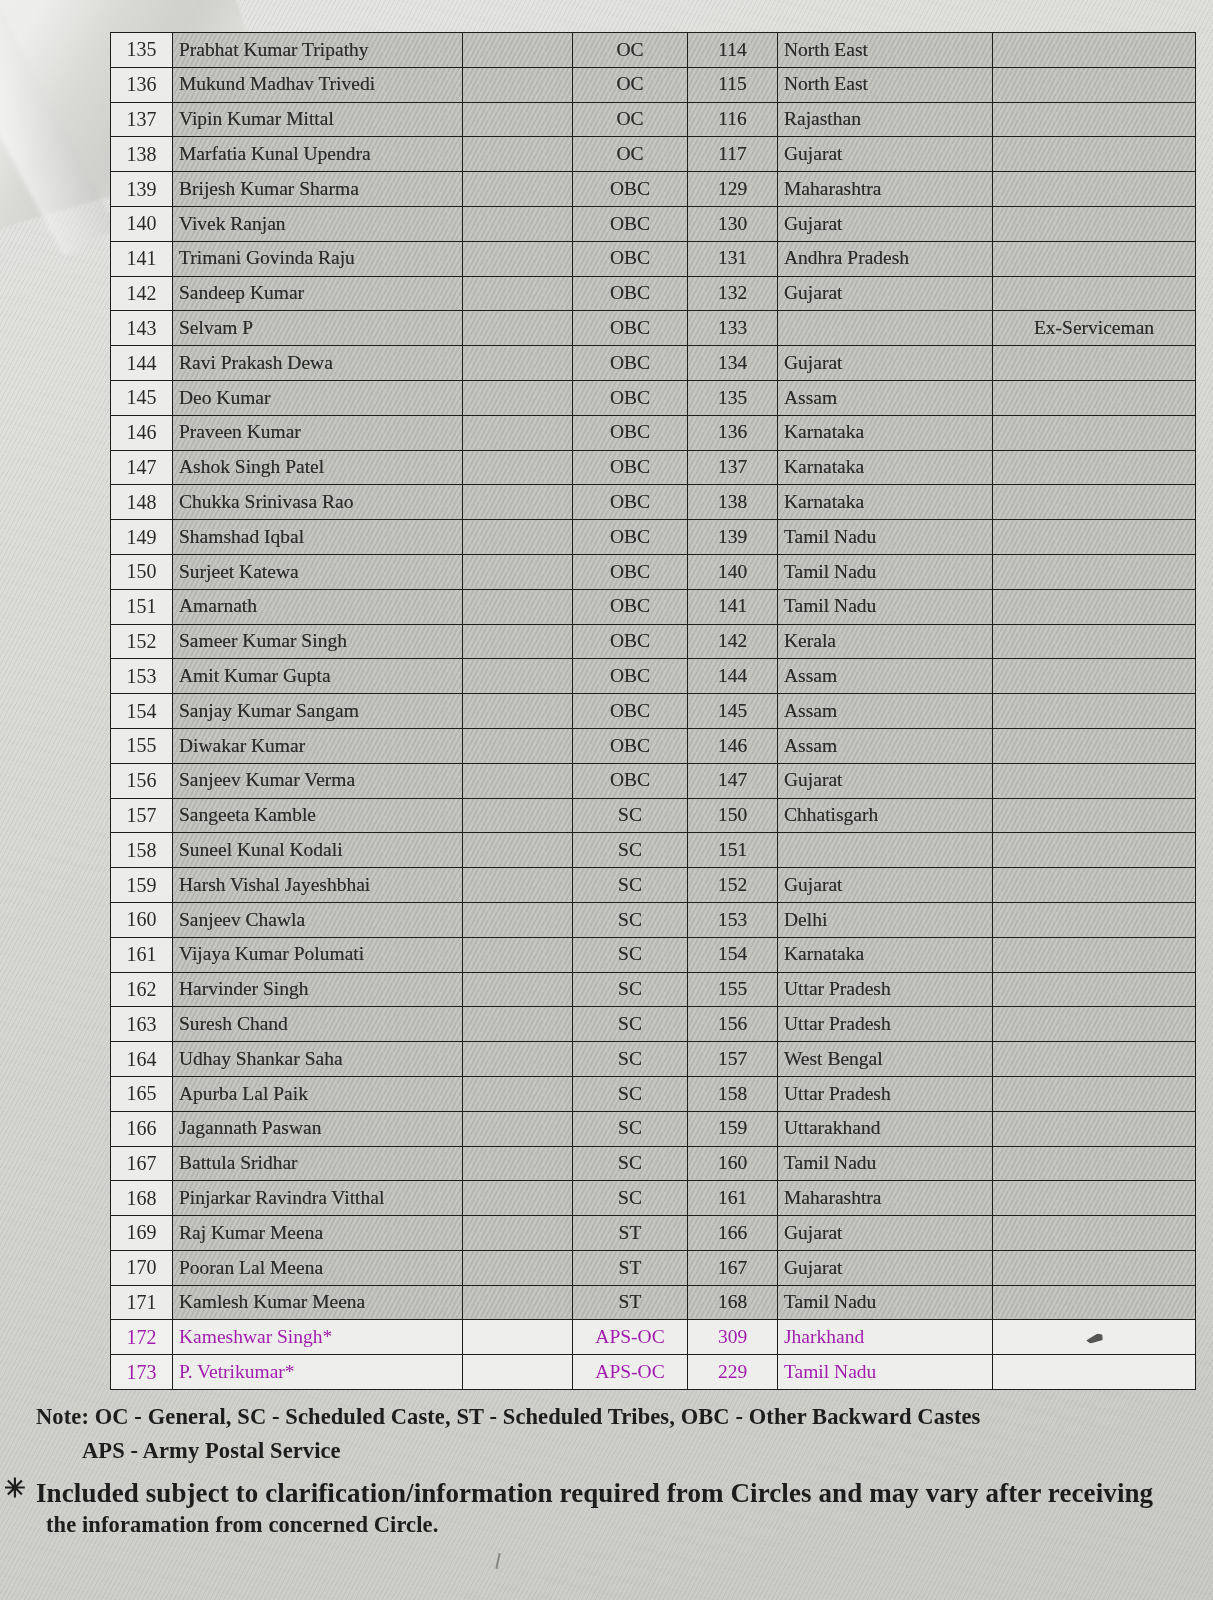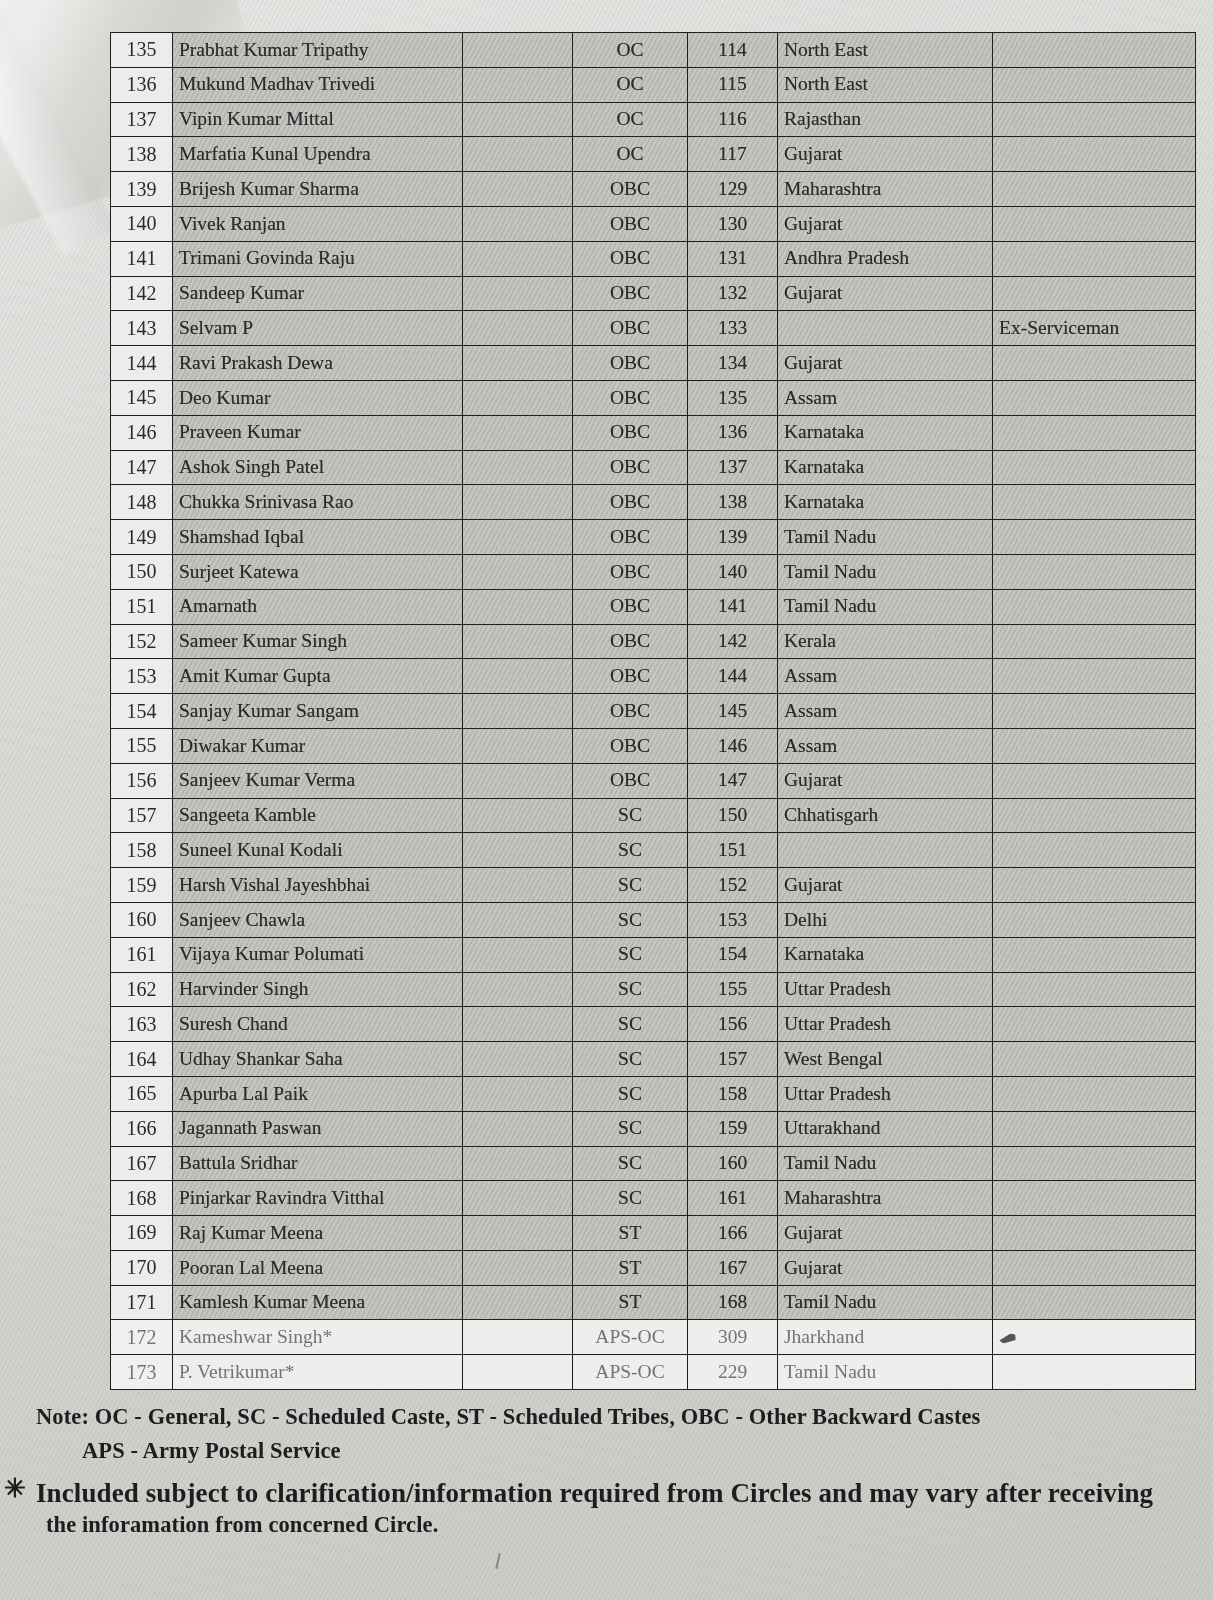--- a/index.html
+++ b/index.html
@@ -63,37 +63,37 @@
   col.c-rank{width:90px;}
   col.c-state{width:215px;}
   col.c-remark{width:203px;}
 
   td.sl{text-align:center;background:#e9e9e6;font-size:20px;}
   td.name{text-align:left;padding-left:9px;}
   td.blank{}
   td.cat{text-align:center;}
   td.rank{text-align:center;}
   td.state{text-align:left;padding-left:9px;}
-  td.remark{text-align:left;}
+  td.remark{text-align:center;}
 
   
   tr.shaded td:not(.sl){
     background:
       repeating-linear-gradient(118deg,
         rgba(0,0,0,0.13) 0px,
         rgba(0,0,0,0.13) 1.3px,
         rgba(0,0,0,0.0) 1.3px,
         rgba(0,0,0,0.0) 4.2px),
       #c6c6c3;
     color:#2b2b2b;
     text-shadow:0 0 .6px rgba(40,40,40,.55);
   }
   tr.shaded td.sl{background:#ececeA;}
   
-  tr.clean td{background:#eeeeec;color:#737373;}
+  tr.clean td{background:#eeeeec;color:#a21caf;}
   tr.clean td.sl{background:#f0f0ee;}
 
   
   .smudge{
     display:inline-block;width:17px;height:9px;
     background:#3a3a3a;
     clip-path:polygon(0% 60%,72% 0%,100% 22%,96% 78%,22% 100%);
     transform:rotate(-8deg);
     opacity:.85;
   }

